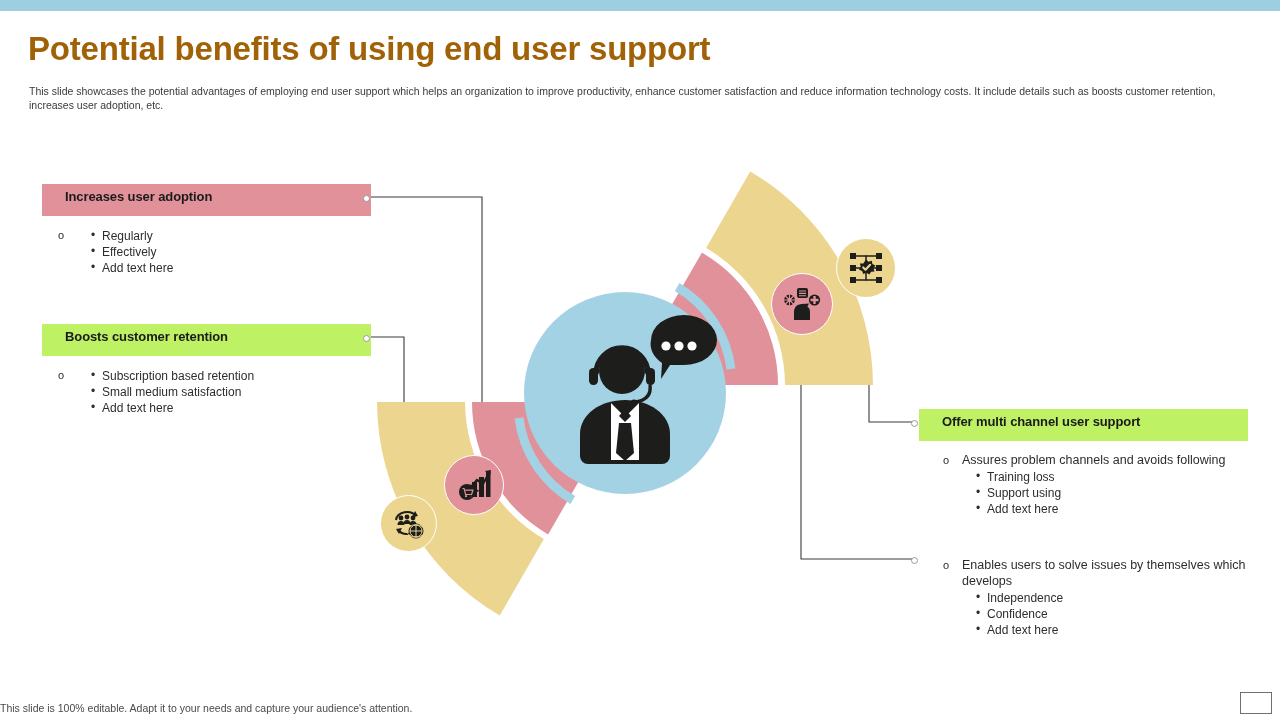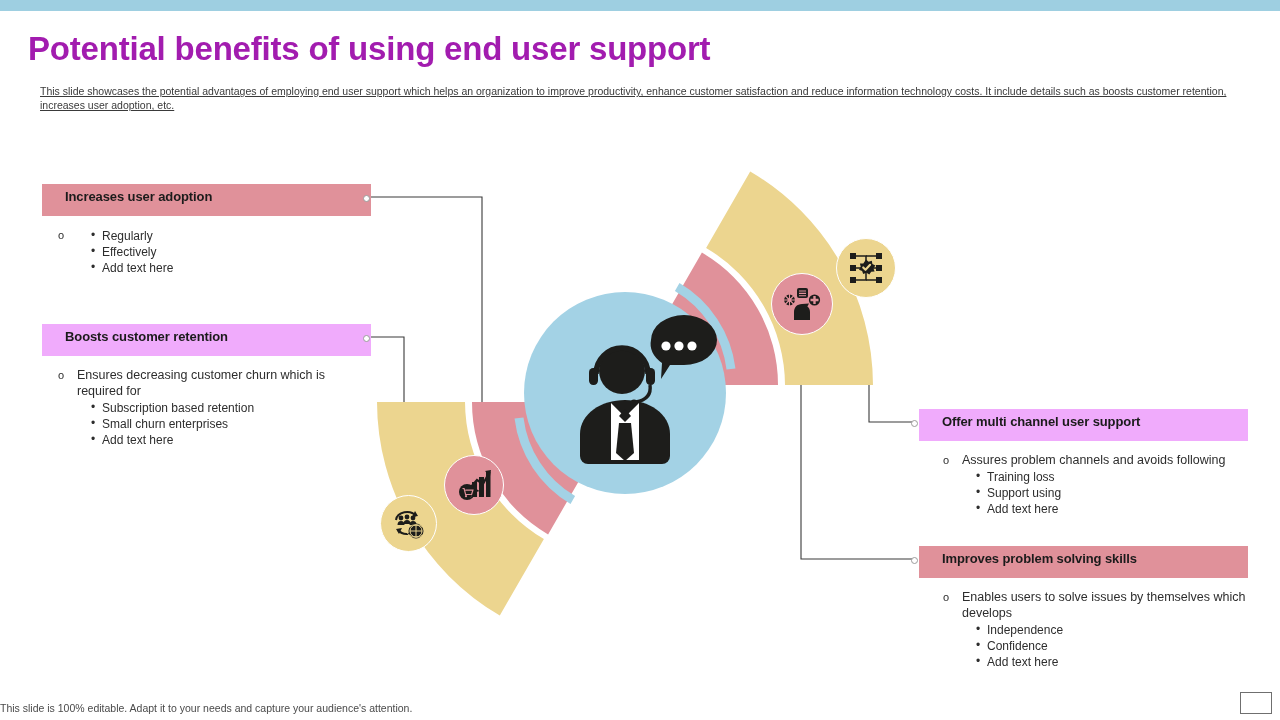--- a/index.html
+++ b/index.html
@@ -27,32 +27,31 @@
 
   
   #page-title {
     position: absolute;
     left: 28px;
     top: 28px;
     width: 1100px;
     font-size: 33px;
     font-weight: bold;
     letter-spacing: -0.2px;
-    color: #a21caf;
+    color: #a16207;
     line-height: 42px;
   }
   #page-subtitle {
     position: absolute;
-    left: 40px;
+    left: 29px;
     top: 84px;
     width: 1218px;
     font-size: 10.5px;
     line-height: 14px;
     color: #3a3a3a;
-    text-decoration: underline;
   }
 
   
   .callout {
     position: absolute;
     width: 338px;
   }
   .callout-header {
     height: 32px;
     line-height: 26px;
@@ -60,21 +59,21 @@
     font-weight: bold;
     letter-spacing: -0.1px;
     padding-left: 23px;
     box-sizing: border-box;
     color: #1b1b1b;
     white-space: nowrap;
     overflow: hidden;
     margin-left: 9px;
   }
   .callout-header.pink   { background: #e0919a; }
-  .callout-header.yellow { background: #f0abfc; }
+  .callout-header.yellow { background: #bef264; }
 
   .callout-body {
     padding: 11px 0 0 18px;
   }
   .lvl1 {
     position: relative;
     font-size: 12.5px;
     line-height: 16px;
     color: #2d2d2d;
     padding-left: 26px;
@@ -349,29 +348,28 @@
     </div>
   </div>
 </div>
 
 <div class="callout" id="callout-boosts-customer-retention">
   <div class="callout-header yellow">Boosts customer retention</div>
   <div class="nub" style="left:330px; top:11px;"></div>
   <div class="callout-body">
     <div class="lvl1">
       <span class="marker">o</span>
-      <span>Ensures decreasing customer churn which is  required for</span>
     </div>
     <div class="lvl2">
       <span class="marker">•</span>
       <span>Subscription  based retention</span>
     </div>
     <div class="lvl2">
       <span class="marker">•</span>
-      <span>Small churn  enterprises</span>
+      <span>Small medium  satisfaction</span>
     </div>
     <div class="lvl2">
       <span class="marker">•</span>
       <span>Add text here</span>
     </div>
   </div>
 </div>
 
 <div class="callout" id="callout-offer-multi-channel">
   <div class="callout-header yellow">Offer multi channel user support</div>
@@ -390,21 +388,20 @@
       <span>Support using</span>
     </div>
     <div class="lvl2">
       <span class="marker">•</span>
       <span>Add text here</span>
     </div>
   </div>
 </div>
 
 <div class="callout" id="callout-improves-problem-solving">
-  <div class="callout-header pink">Improves problem solving skills</div>
   <div class="nub" style="left:1px; top:11px;"></div>
   <div class="callout-body" style="padding-left:26px;">
     <div class="lvl1">
       <span class="marker">o</span>
       <span>Enables users to solve  issues by themselves which  develops</span>
     </div>
     <div class="lvl2">
       <span class="marker">•</span>
       <span>Independence</span>
     </div>

